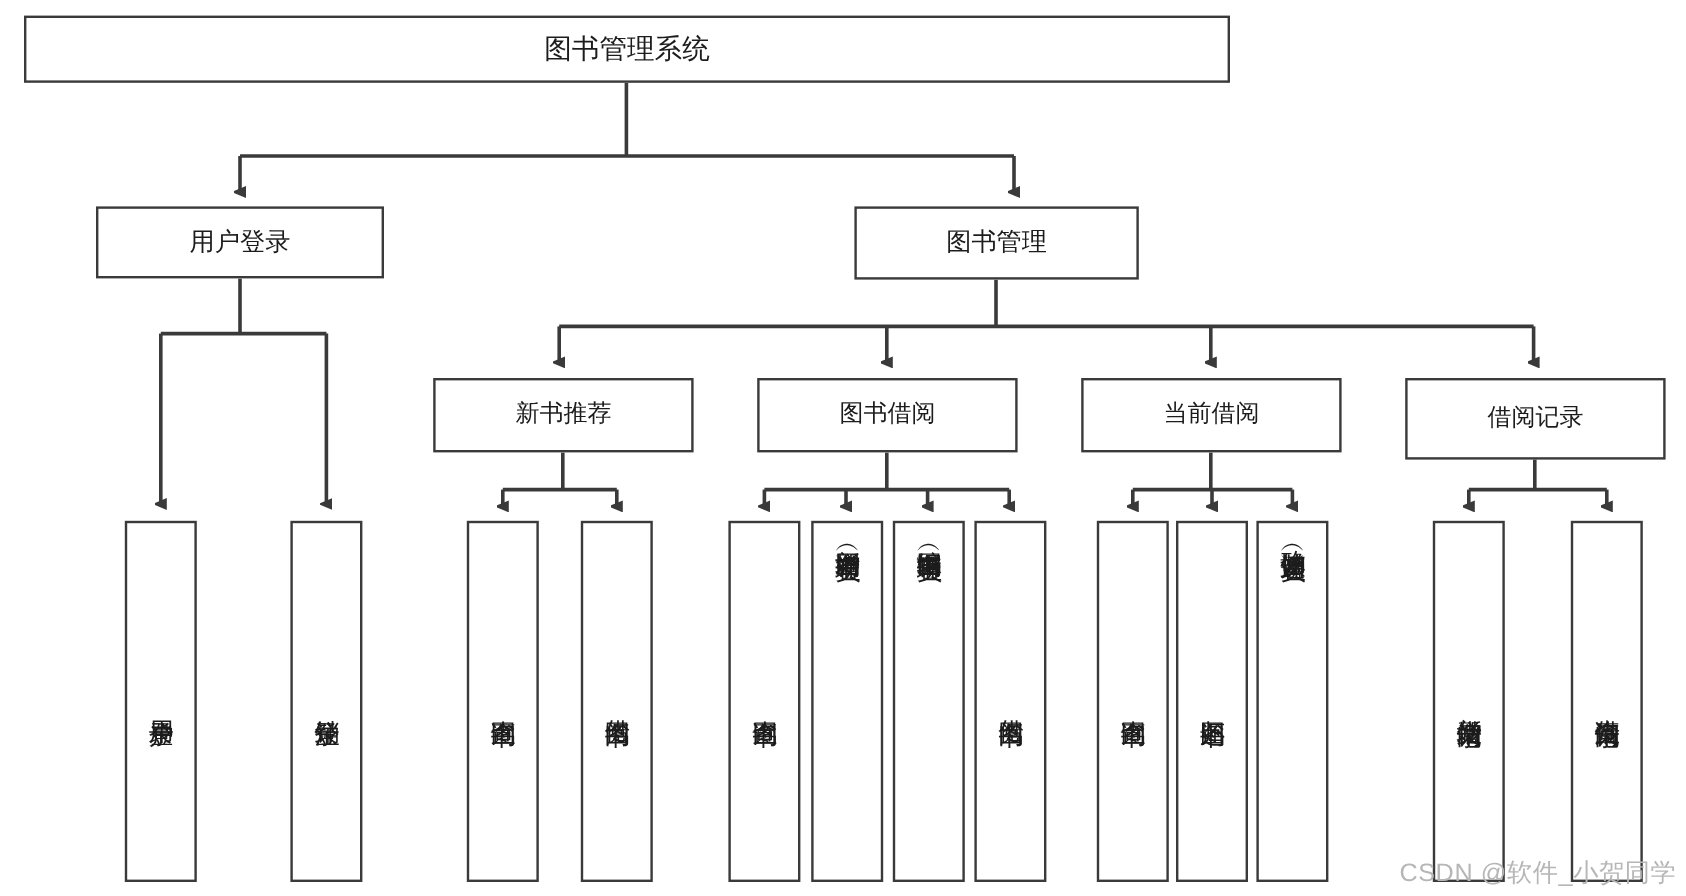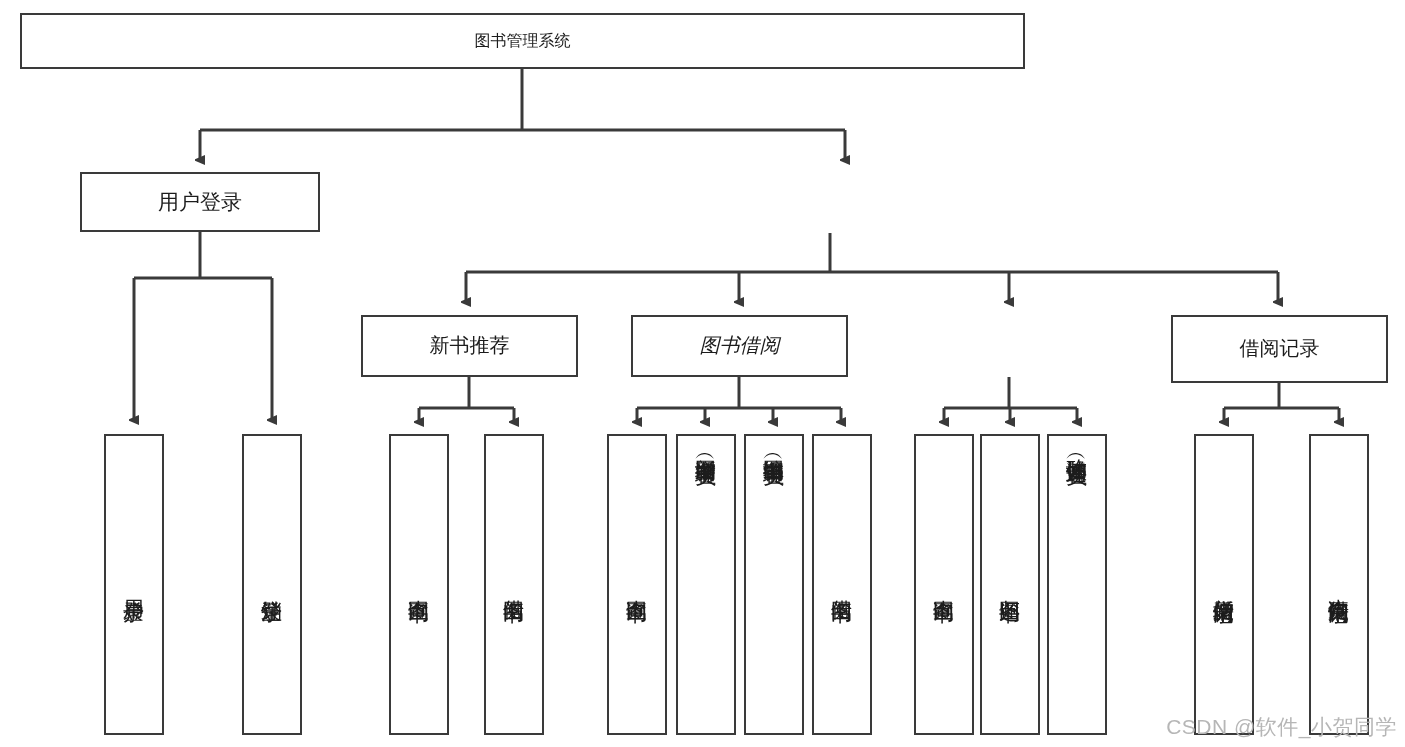--- a/index.html
+++ b/index.html
@@ -36,21 +36,21 @@
     justify-content: center;
     color: #1c1c1c;
     z-index: 2;
   }
   .node .label {
     display: block;
     text-align: center;
     line-height: 1.18;
     white-space: nowrap;
   }
-  .node-root .label { font-size: 16px; }
+  .node-root .label { font-size: 23px; }
   .node-l1 .label { font-size: 21px; }
   .node-l2 .label { font-size: 20px; }
 
   
   .node-leaf {
     align-items: flex-start;
     padding-top: 6px;
   }
   .node-leaf .label {
     writing-mode: vertical-rl;
@@ -135,26 +135,32 @@
     </g>
   </svg>
 
   <div class="node node-root" style="left:20px; top:13px; width:1005px; height:56px;">
     <span class="label">图书管理系统</span>
   </div>
 
   <div class="node node-l1" style="left:80px; top:172px; width:240px; height:60px;">
     <span class="label">用户登录</span>
   </div>
+  <div class="node node-l1" style="left:712px; top:172px; width:237px; height:61px;">
+    <span class="label">图书管理</span>
+  </div>
 
   <div class="node node-l2" style="left:361px; top:315px; width:217px; height:62px;">
     <span class="label">新书推荐</span>
   </div>
-  <div class="node node-l2" style="left:631px; top:315px; width:217px; height:62px;font-style:italic;">
+  <div class="node node-l2" style="left:631px; top:315px; width:217px; height:62px;">
     <span class="label">图书借阅</span>
+  </div>
+  <div class="node node-l2" style="left:901px; top:315px; width:217px; height:62px;">
+    <span class="label">当前借阅</span>
   </div>
   <div class="node node-l2" style="left:1171px; top:315px; width:217px; height:68px;">
     <span class="label">借阅记录</span>
   </div>
 
   <div class="node node-leaf center" style="left:104px; top:434px; width:60px; height:301px;">
     <span class="label">用户登录</span>
   </div>
   <div class="node node-leaf center" style="left:242px; top:434px; width:60px; height:301px;">
     <span class="label">注销登录</span>

